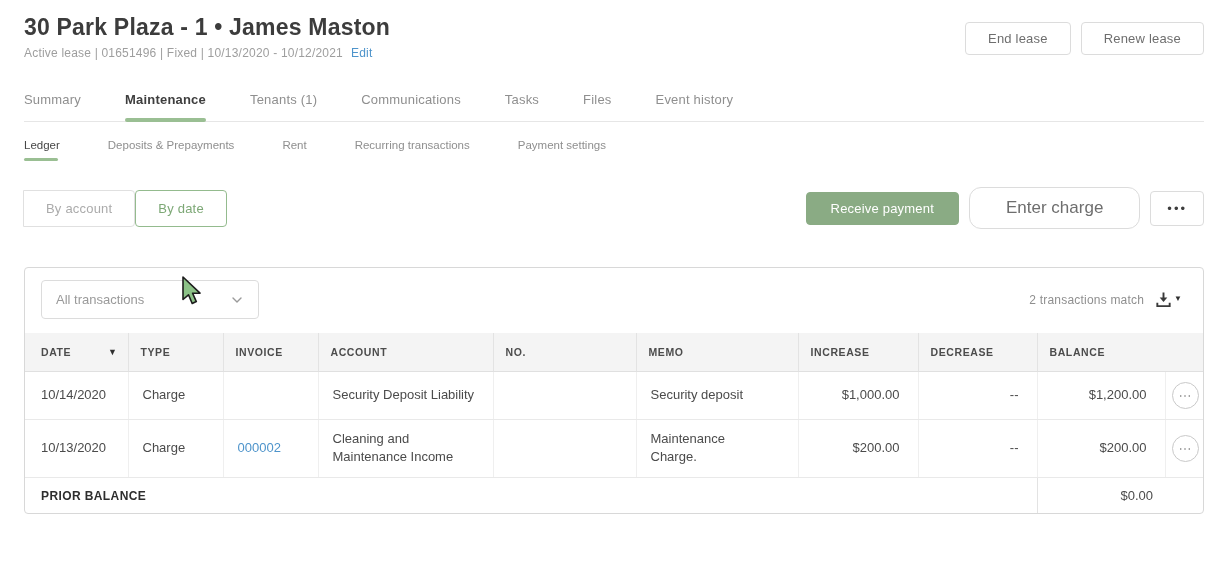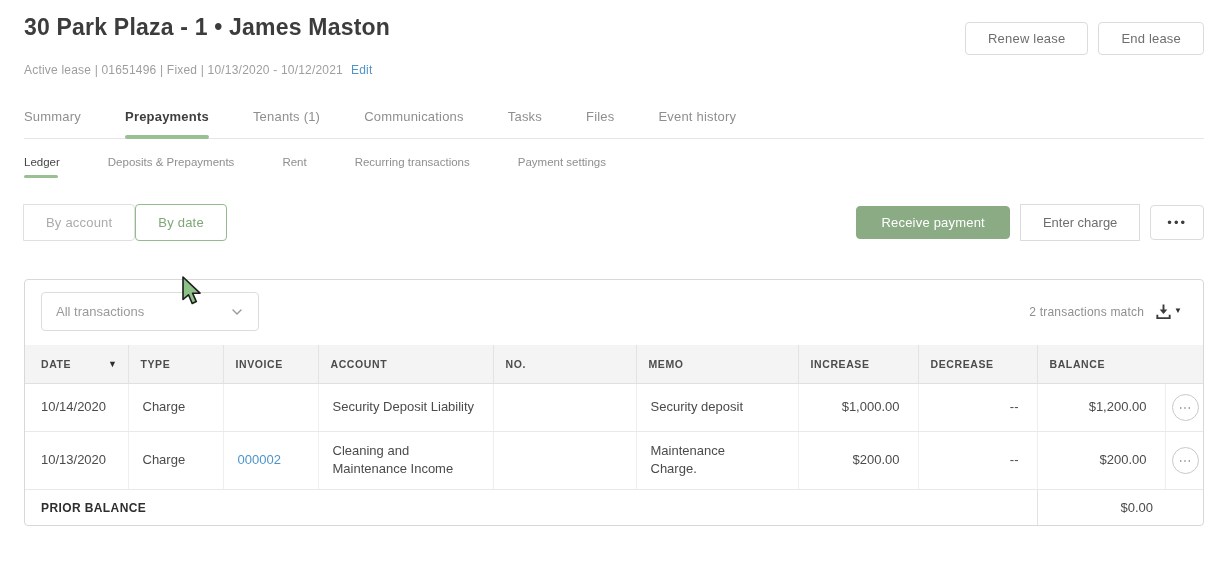--- a/index.html
+++ b/index.html
@@ -9,21 +9,21 @@
     background: #ffffff;
     color: #4a4a4a;
     position: relative;
     overflow: hidden;
   }
   .page { position: relative; width: 1228px; height: 563px; padding: 14px 24px 0 24px; }
 
   
   .header-row { display: flex; justify-content: space-between; align-items: flex-start; }
   .page-title { font-size: 23px; font-weight: 600; color: #3c3c3c; letter-spacing: 0.2px; }
-  .lease-meta { margin-top: 22px; font-size: 12px; color: #9e9e9e; letter-spacing: 0.2px; }
+  .lease-meta { margin-top: 5px; font-size: 12px; color: #9e9e9e; letter-spacing: 0.2px; }
   .edit-link { color: #4e94cb; margin-left: 8px; cursor: pointer; }
   .header-actions { display: flex; gap: 10px; margin-top: 8px; }
   .btn {
     font-family: inherit; font-size: 13px; color: #6e6e6e; background: #fff;
     border: 1px solid #dcdcdc; border-radius: 4px; padding: 8px 22px; cursor: pointer;
     letter-spacing: 0.2px; white-space: nowrap;
   }
   .btn.disabled { color: #b9b9b9; }
 
   
@@ -58,22 +58,22 @@
   }
   .seg-btn.first { border-radius: 4px 0 0 4px; }
   .seg-btn.last { border-radius: 0 4px 4px 0; margin-left: -1px; }
   .seg-btn.active { border: 1px solid #94bb8e; color: #7da876; position: relative; z-index: 1; border-radius: 4px; }
   .right-actions { display: flex; gap: 10px; align-items: center; }
   .btn-primary {
     font-family: inherit; font-size: 13px; color: #ffffff; background: #8aab84;
     border: 1px solid #8aab84; border-radius: 4px; padding: 8px 24px; cursor: pointer; letter-spacing: 0.2px; text-align: center;
   }
   .btn-plain {
-    font-family: inherit; font-size: 13px; color: #6e6e6e; background: #fff;
-    border: 1px solid #dcdcdc; border-radius: 0; padding: 10px 22px; cursor: pointer;
+    font-family: inherit; font-size: 17px; color: #6e6e6e; background: #fff;
+    border: 1px solid #dcdcdc; border-radius: 12px; padding: 10px 36px; cursor: pointer;
   }
   .btn-more {
     font-family: inherit; font-size: 13px; color: #3d3d3d; background: #fff;
     border: 1px solid #dcdcdc; border-radius: 4px; padding: 10px 16px; cursor: pointer;
     letter-spacing: 2px; line-height: 13px;
   }
 
   
   .card { margin-top: 38px; border: 1px solid #d8d8d8; border-radius: 4px; background: #fff; overflow: hidden; }
   .filter-bar { display: flex; justify-content: space-between; align-items: center; padding: 12px 16px 14px 16px; }
@@ -121,28 +121,28 @@
 <div class="page">
 
   <div class="header-row">
     <div>
       <div class="page-title">30 Park Plaza - 1 • James Maston</div>
       <div class="lease-meta">
         <span>Active lease | 01651496 | Fixed | 10/13/2020 - 10/12/2021</span><span class="edit-link">Edit</span>
       </div>
     </div>
     <div class="header-actions">
+      <button class="btn">End lease</button>
       <button class="btn">Renew lease</button>
-      <button class="btn">End lease</button>
     </div>
   </div>
 
   <div class="tabs">
     <div class="tab">Summary</div>
-    <div class="tab active">Prepayments</div>
+    <div class="tab active">Maintenance</div>
     <div class="tab">Tenants (1)</div>
     <div class="tab">Communications</div>
     <div class="tab">Tasks</div>
     <div class="tab">Files</div>
     <div class="tab">Event history</div>
   </div>
 
   <div class="subtabs">
     <div class="subtab active">Ledger</div>
     <div class="subtab">Deposits &amp; Prepayments</div>

